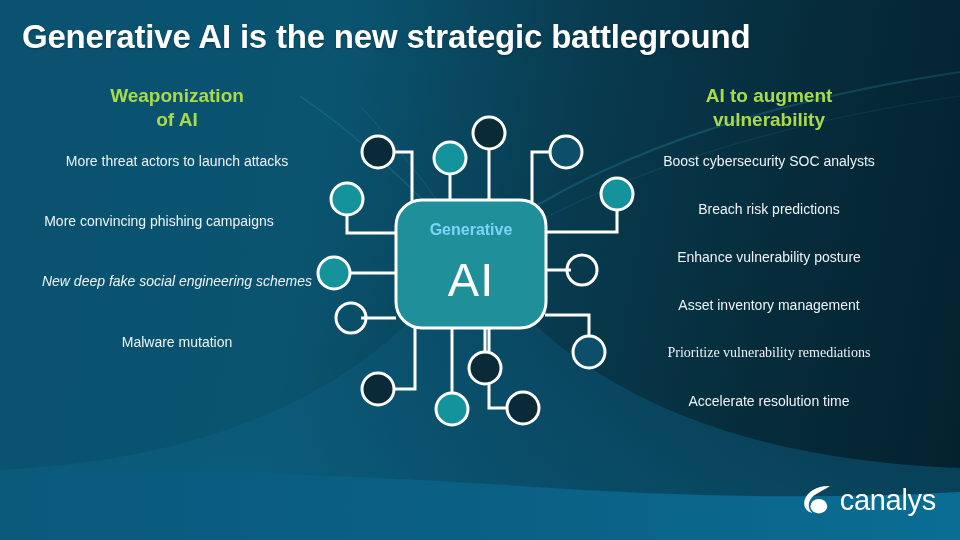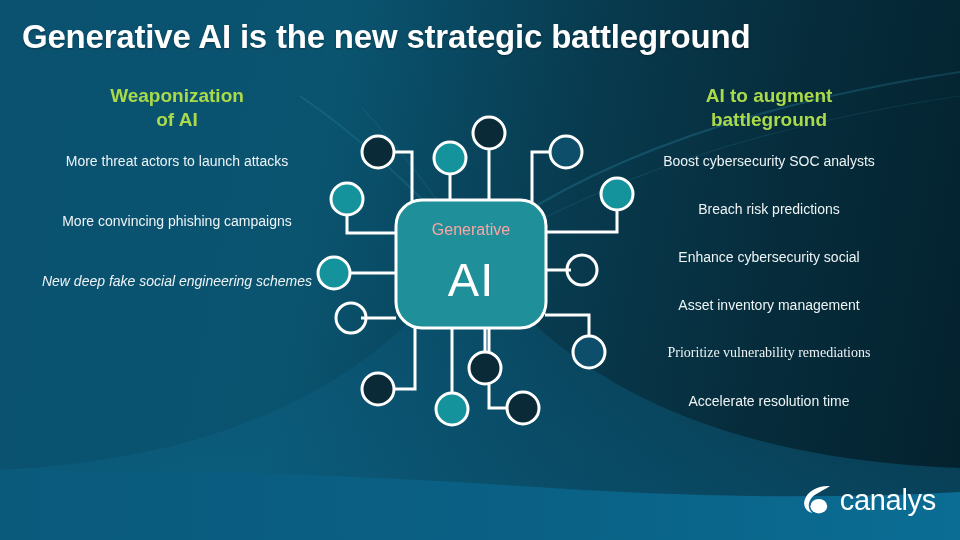--- a/index.html
+++ b/index.html
@@ -31,21 +31,21 @@
     margin:0 0 8px 0;
   }
   .item{
     color:#eef4f6;font-size:14px;line-height:1.35;
     position:absolute;width:318px;text-align:center;left:0;
   }
   
   .chip-layer{position:absolute;left:0;top:0;width:960px;height:540px;}
   .chip-title{
     position:absolute;width:160px;text-align:center;
-    font-size:16px;color:#fca5a5;
+    font-size:16px;color:#7dd3fc;font-weight:bold;
   }
   .chip-ai{
     position:absolute;width:160px;text-align:center;
     font-size:47px;color:#ffffff;font-weight:300;letter-spacing:1px;
   }
   
   .logo{
     position:absolute;right:24px;bottom:22px;
     display:flex;align-items:center;gap:5px;
   }
@@ -91,32 +91,33 @@
 
   <div class="title">Generative AI is the new strategic battleground</div>
 
   <div class="col col-left">
     <div class="col-head">
       <span>Weaponization</span><br>
       <span>of AI</span>
     </div>
   </div>
   <div class="item" style="left:18px; top:152px;">More threat actors to launch attacks</div>
-  <div class="item" style="left:18px; top:212px;text-align:center;">More convincing phishing campaigns</div>
+  <div class="item" style="left:0; top:212px;text-align:center;">More convincing phishing campaigns</div>
   <div class="item" style="left:18px; top:272px;font-style:italic;">New deep fake social engineering schemes</div>
+  <div class="item" style="left:18px; top:333px;">Malware mutation</div>
 
   <div class="col col-right">
     <div class="col-head">
       <span>AI to augment</span><br>
-      <span>battleground</span>
+      <span>vulnerability</span>
     </div>
   </div>
   <div class="item" style="left:610px; top:152px;">Boost cybersecurity SOC analysts</div>
   <div class="item" style="left:610px; top:200px;">Breach risk predictions</div>
-  <div class="item" style="left:610px; top:248px;">Enhance cybersecurity social</div>
+  <div class="item" style="left:610px; top:248px;">Enhance vulnerability posture</div>
   <div class="item" style="left:610px; top:296px;">Asset inventory management</div>
   <div class="item" style="left:610px; top:344px;font-family:Liberation Serif, serif;">Prioritize vulnerability remediations</div>
   <div class="item" style="left:610px; top:392px;">Accelerate resolution time</div>
 
   <svg class="chip-layer" width="960" height="540" viewBox="0 0 960 540">
     <g stroke="#ffffff" stroke-width="3" fill="none" stroke-linecap="butt">
 
       <path d="M 378 152 L 412 152 L 412 205"></path>
       <path d="M 450 158 L 450 205"></path>
       <path d="M 489 133 L 489 205"></path>

